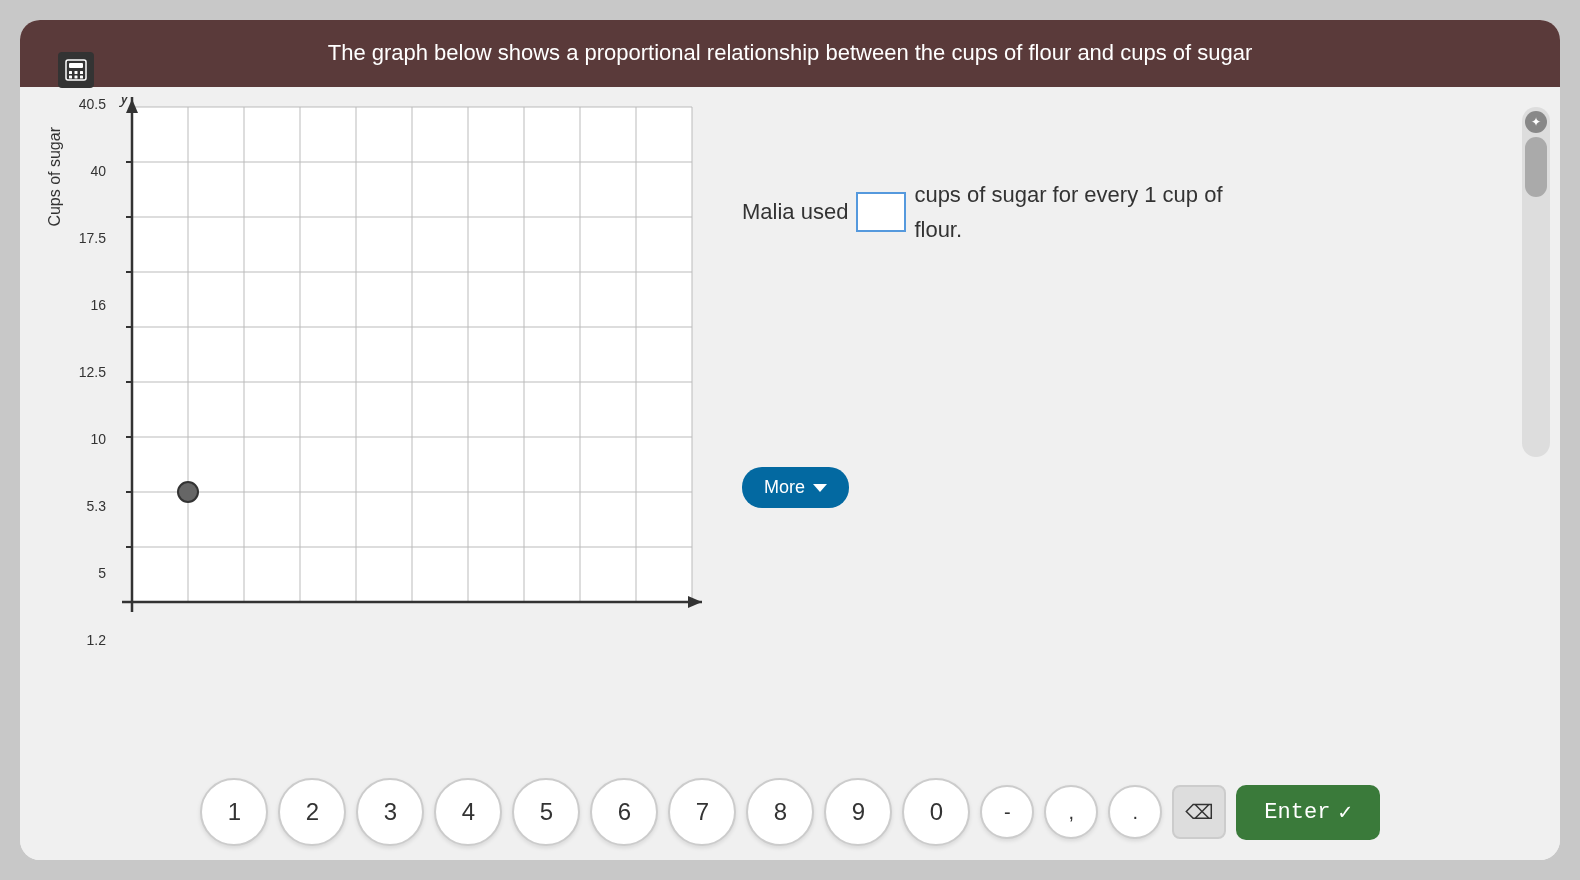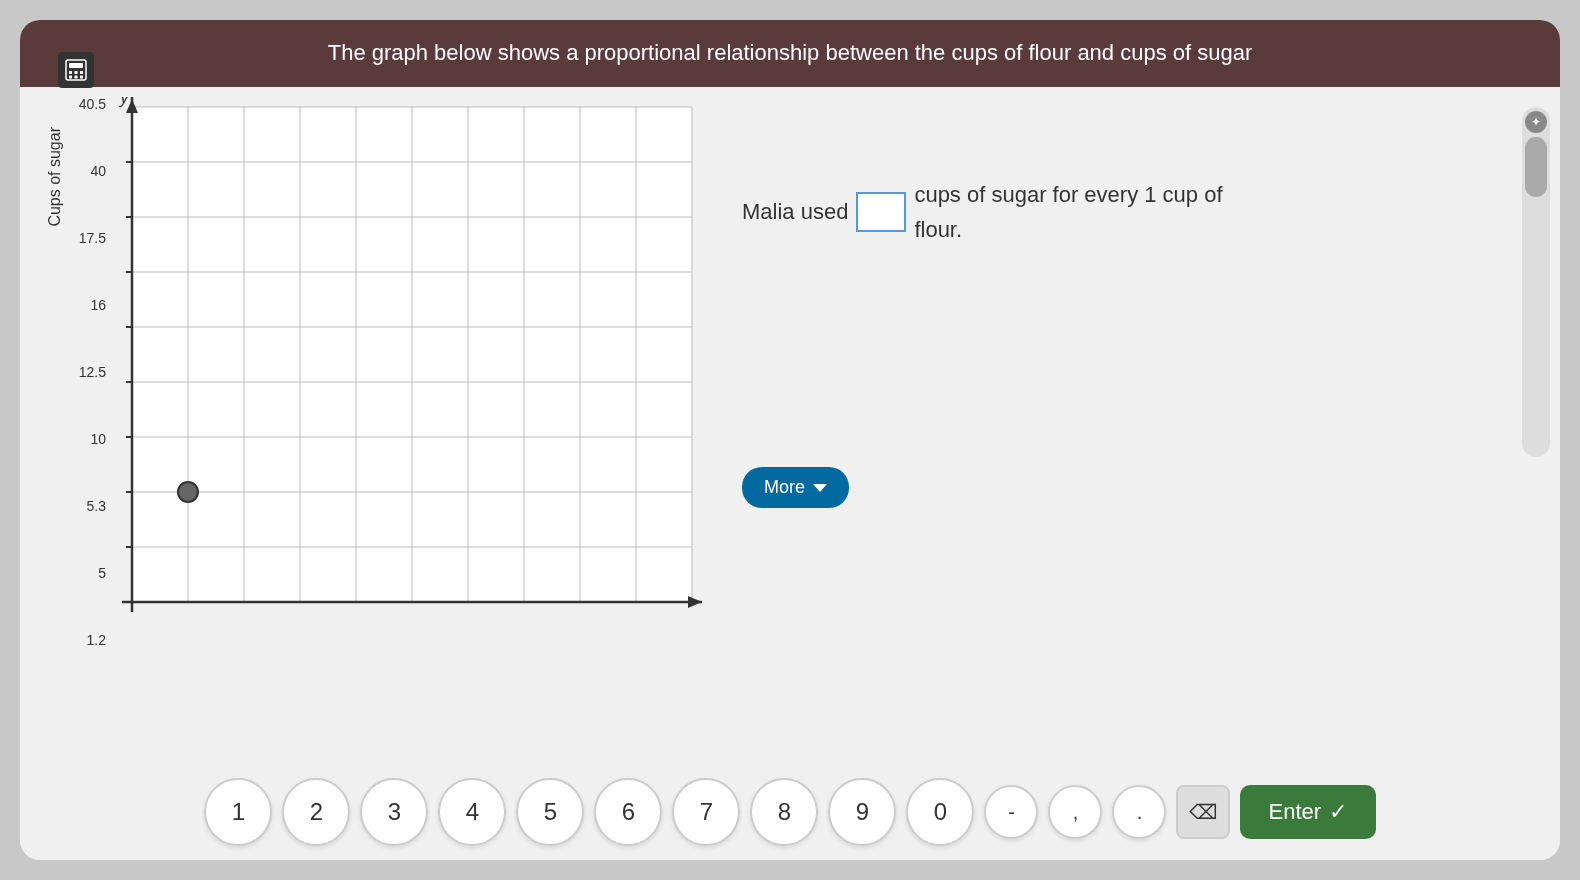--- a/index.html
+++ b/index.html
@@ -203,20 +203,21 @@
       color: white;
       border: none;
       border-radius: 10px;
       padding: 14px 28px;
       font-size: 22px;
       cursor: pointer;
       display: flex;
       align-items: center;
       gap: 8px;
       font-weight: 500;
+      font-family: Liberation Mono, monospace;
     }
     .calculator-icon {
       width: 36px;
       height: 36px;
       background: #333;
       border-radius: 4px;
       display: flex;
       align-items: center;
       justify-content: center;
       position: absolute;

